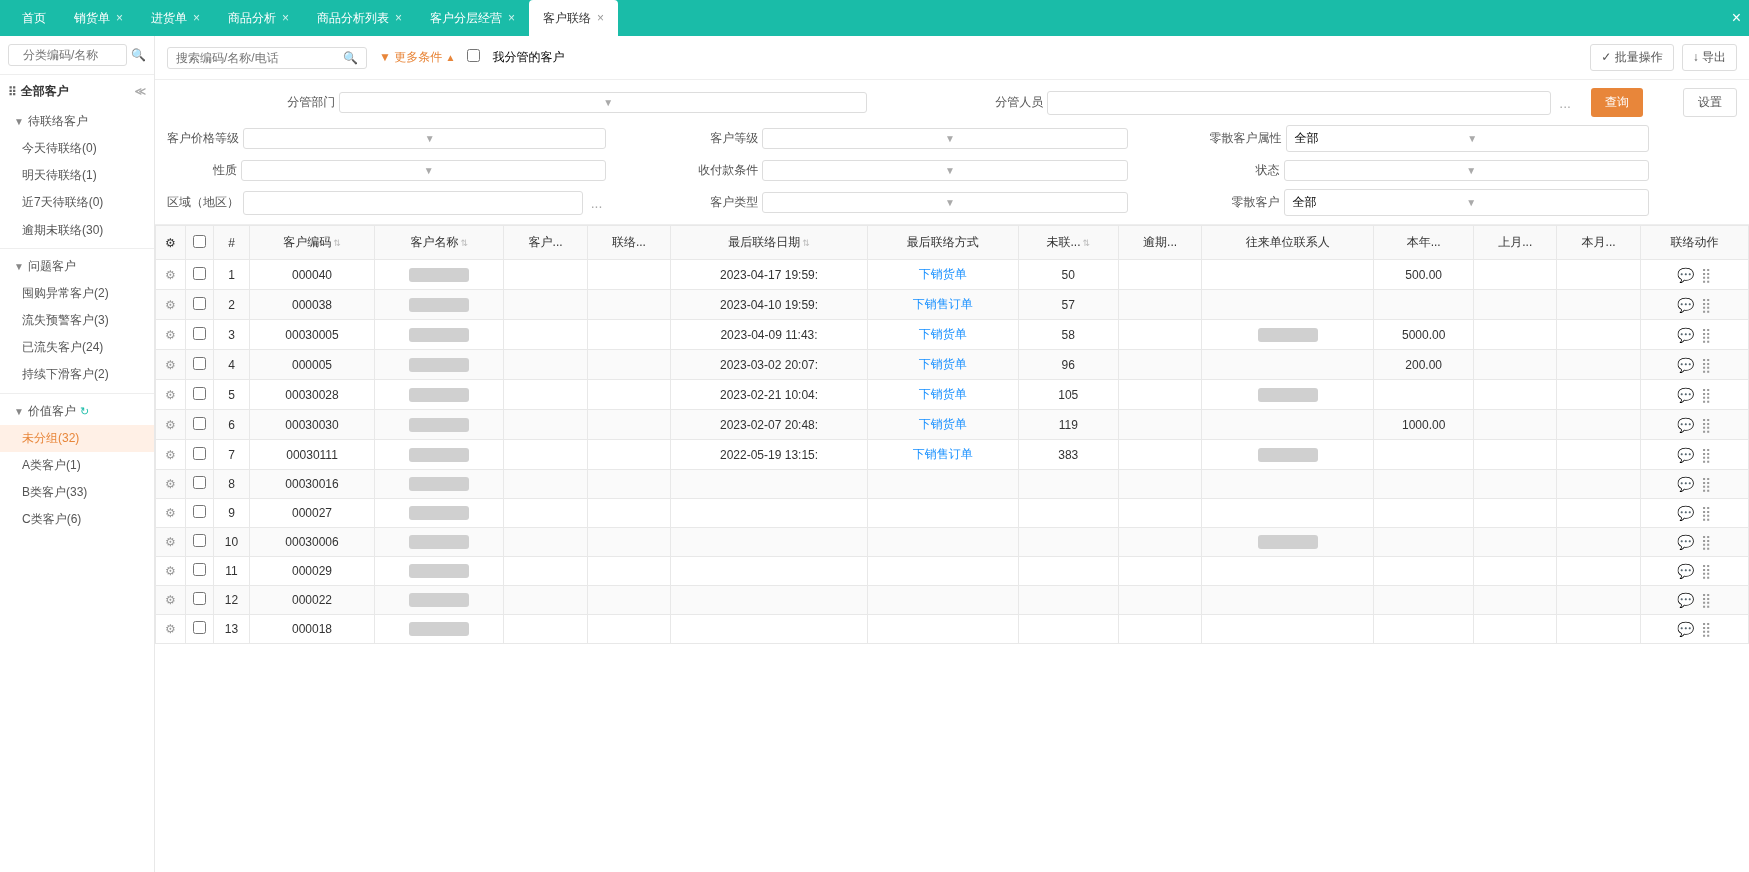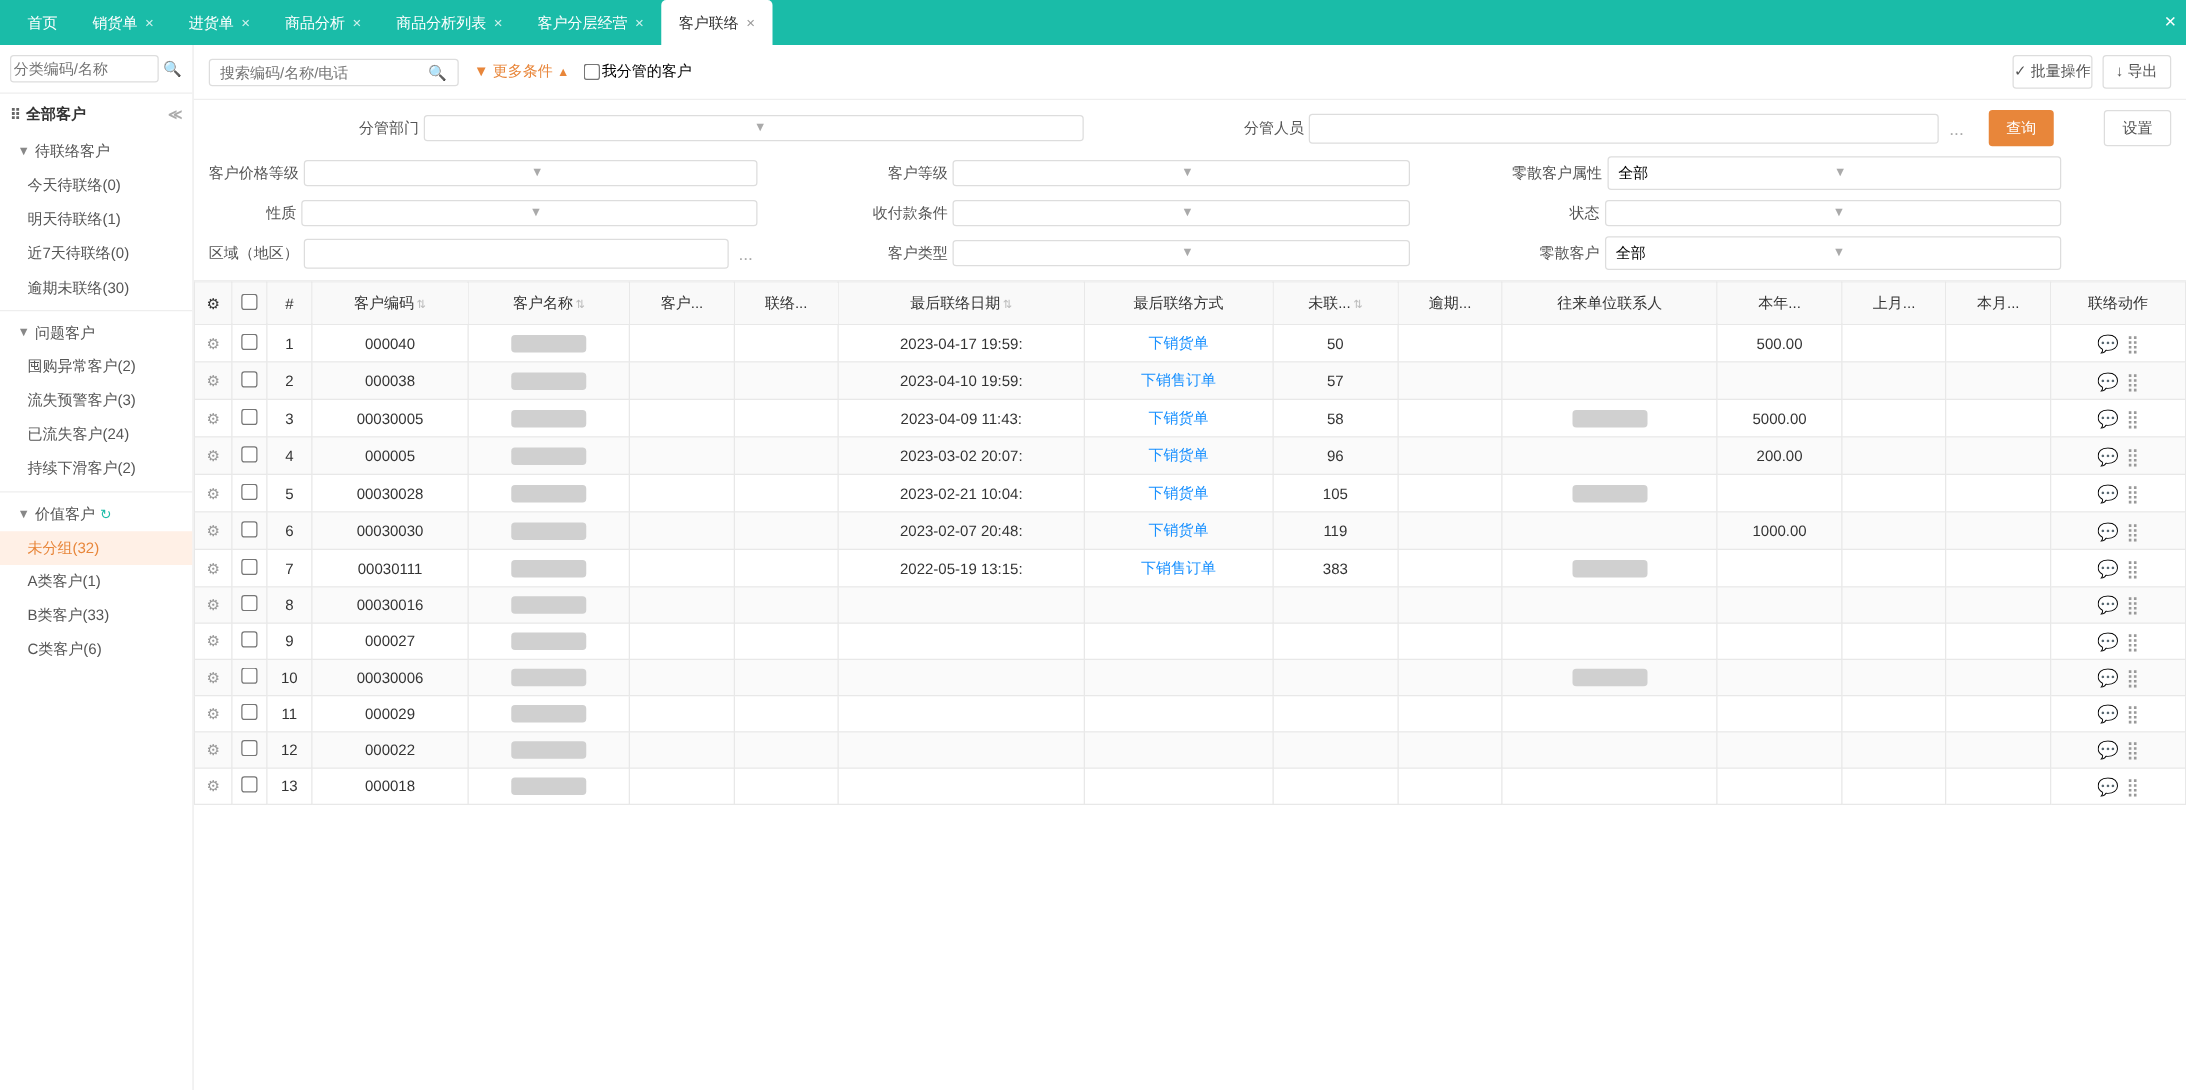--- a/index.html
+++ b/index.html
@@ -59,21 +59,21 @@
     }
     .sidebar-search {
       display: flex;
       align-items: center;
       padding: 8px 8px;
       border-bottom: 1px solid #eee;
     }
     .sidebar-search input {
       border: 1px solid #ddd;
       border-radius: 3px;
-      padding: 3px 2px;
+      padding: 3px 14px;
       width: 100%;
       font-size: 12px;
       outline: none;
     }
     .sidebar-search .search-icon {
       margin-left: 4px;
       color: #999;
       cursor: pointer;
     }
     .sidebar-section-header {
@@ -155,34 +155,34 @@
       font-size: 12px;
       width: 100%;
     }
     .filter-more {
       color: #e8863a;
       cursor: pointer;
       white-space: nowrap;
     }
     .filter-checkbox {
       display: flex;
-      align-items: center;
-      gap: 1px;
+      align-items: flex-start;
+      gap: 12px;
       cursor: pointer;
       white-space: nowrap;
     }
     .filter-right {
       margin-left: auto;
       display: flex;
       gap: 8px;
     }
     .btn-batch {
       border: 1px solid #ddd;
       background: #fff;
-      padding: 4px 0;
+      padding: 4px 10px;
       border-radius: 3px;
       cursor: pointer;
       font-size: 12px;
       color: #555;
     }
     .btn-export {
       border: 1px solid #ddd;
       background: #fff;
       padding: 4px 10px;
       border-radius: 3px;

